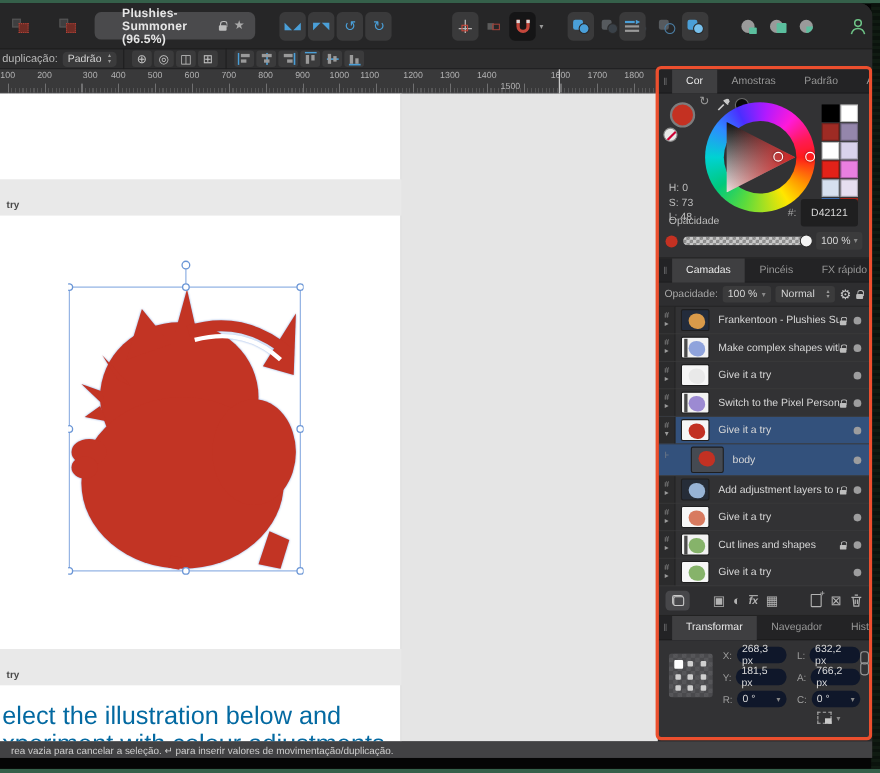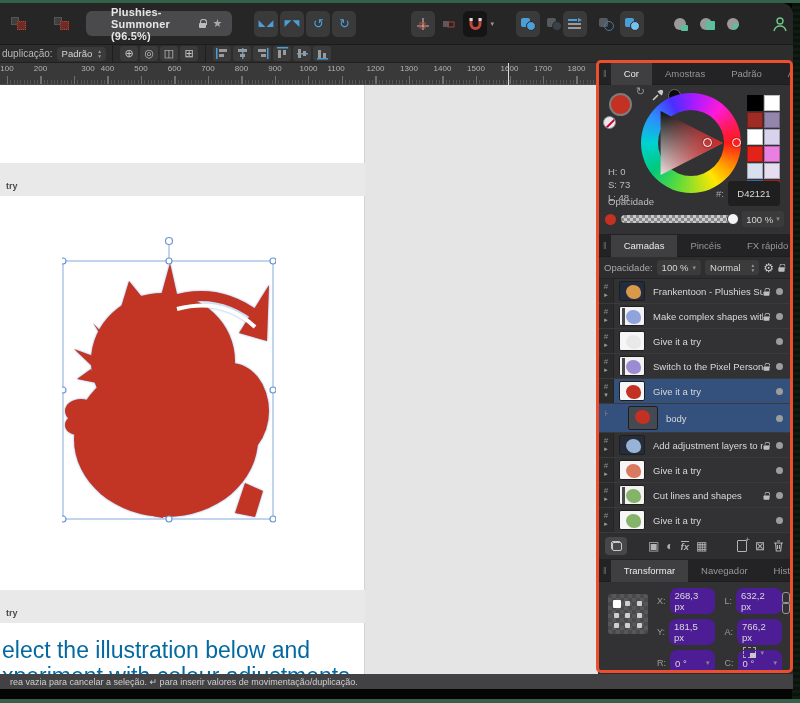--- a/index.html
+++ b/index.html
@@ -125,21 +125,21 @@
 
   
   .transform-panel { position:relative; height:106px; }
   .anchor-widget { position:absolute; left:9px; top:34px; width:40px; height:40px; border-radius:3px;
     background-image:linear-gradient(45deg,#57575a 25%,transparent 25%,transparent 75%,#57575a 75%),linear-gradient(45deg,#57575a 25%,#4a4a4d 25%,#4a4a4d 75%,#57575a 75%); background-size:8px 8px; background-position:0 0,4px 4px;
     display:grid; grid-template-columns:repeat(3,1fr); place-items:center; padding:3px; }
   .anchor-dot { width:5px; height:5px; border-radius:1px; background:#cfcfcf; }
   .anchor-dot.sel { width:8px; height:8px; background:#ffffff; border-radius:1px; }
   .tf-fields { position:absolute; left:58px; top:28px; right:8px; display:grid; grid-template-columns:1fr 1fr; column-gap:10px; row-gap:5px; }
   .tf-field { display:flex; align-items:center; gap:4px; font-size:9px; color:#9c9c9c; }
-  .tf-input { flex:1; height:26px; background:#4c1d95; border-radius:7px; color:#dadada; font-size:9.5px; display:flex; align-items:center; padding:0 5px; justify-content:space-between; }
+  .tf-input { flex:1; height:15px; background:#0f172a; border-radius:7px; color:#dadada; font-size:9.5px; display:flex; align-items:center; padding:0 5px; justify-content:space-between; }
   .tf-chev { font-size:7px; color:#8a8a8a; }
   .link-chain { position:absolute; right:1px; top:32px; width:7px; height:22px; }
   .link-chain::before,.link-chain::after { content:""; position:absolute; left:0; width:6px; height:10px; border:1.3px solid #9a9a9a; border-radius:3px; }
   .link-chain::before { top:0; } .link-chain::after { bottom:0; }
   .cycle-btn { position:absolute; right:26px; bottom:8px; display:flex; align-items:center; gap:4px; }
   .cycle-box { width:13px; height:11px; border:1px dashed #aaa; position:relative; }
   .cycle-box::after { content:""; position:absolute; right:-1px; bottom:-1px; width:6px; height:5px; background:#c9c9c9; }
 
   
   .status-bar { position:absolute; left:0; bottom:0; width:100%; height:15px; background:#424244; display:flex; align-items:center; font-size:9px; color:#cfcfcf; padding-left:10px; white-space:nowrap; }
@@ -338,33 +338,33 @@
           <rect x="1" y="3" width="3" height="8" fill="#9a9a9a"></rect>
           <rect x="6" y="6" width="3" height="5" fill="#9a9a9a"></rect>
         </svg>
       </div>
   </div>
 
   <div class="ruler">
     <div id="ruler-numbers">
         <span class="ruler-num" style="left: 7px;">100</span>
         <span class="ruler-num" style="left: 40.5px;">200</span>
-        <span class="ruler-num" style="left: 88px;">300</span>
+        <span class="ruler-num" style="left: 82px;">300</span>
         <span class="ruler-num" style="left: 107.5px;">400</span>
         <span class="ruler-num" style="left: 141px;">500</span>
         <span class="ruler-num" style="left: 174.5px;">600</span>
         <span class="ruler-num" style="left: 208px;">700</span>
         <span class="ruler-num" style="left: 241.5px;">800</span>
         <span class="ruler-num" style="left: 275px;">900</span>
         <span class="ruler-num" style="left: 308.5px;">1000</span>
         <span class="ruler-num" style="left: 336px;">1100</span>
         <span class="ruler-num" style="left: 375.5px;">1200</span>
         <span class="ruler-num" style="left: 409px;">1300</span>
         <span class="ruler-num" style="left: 442.5px;">1400</span>
-        <span class="ruler-num" style="left: 476px;">1500</span>
+        <span class="ruler-num" style="left: 464px; margin-top: 10px;">1500</span>
         <span class="ruler-num" style="left: 509.5px;">1600</span>
         <span class="ruler-num" style="left: 543px;">1700</span>
         <span class="ruler-num" style="left: 576.5px;">1800</span>
       </div>
     <div class="ruler-marker"></div>
   </div>
 
   <div class="canvas-area">
     <div class="artboard">
       <div class="section-band band-1">

